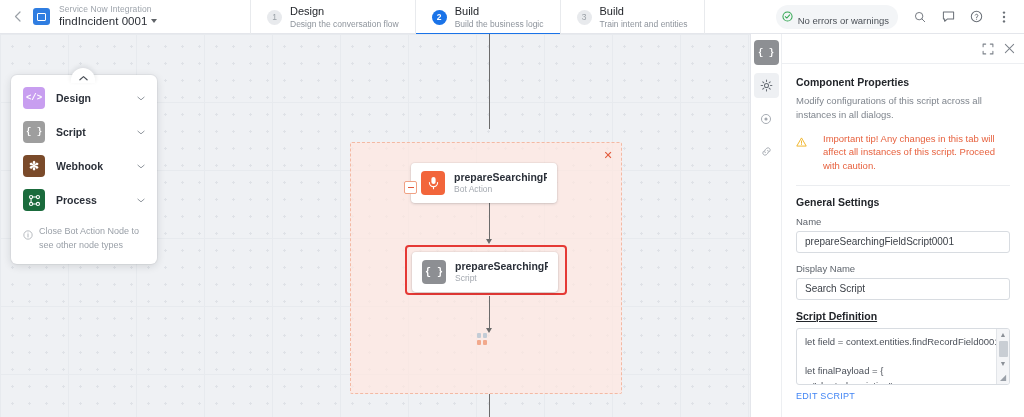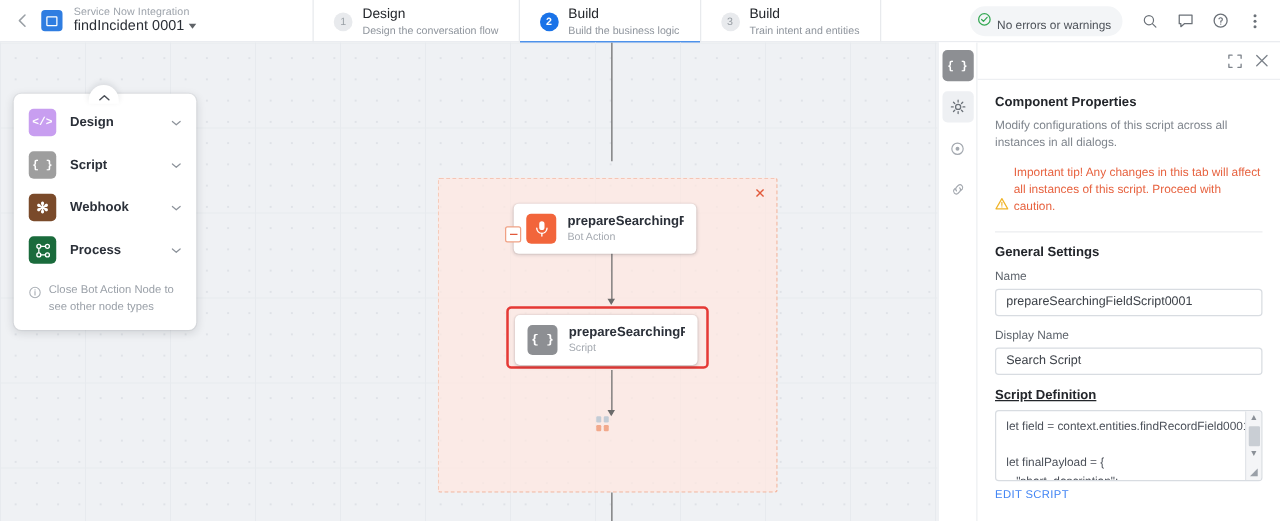--- a/index.html
+++ b/index.html
@@ -186,21 +186,21 @@
     border-bottom: 1px solid #edeff2; flex: none;
   }
   .rtitle { font-size: 11px; font-weight: bold; color: #23262b; letter-spacing: .1px; }
   .rhead-actions { margin-left: auto; display: flex; align-items: center; gap: 9px; }
   .rh-icon { width: 13px; height: 13px; color: #7d838b; cursor: pointer; display:flex; align-items:center; justify-content:center;}
 
   .rcontent { padding: 12px 14px 0 14px; overflow: hidden; }
   .sec-title { font-size: 10.5px; font-weight: bold; color: #23262b; margin-bottom: 6px; }
   .sec-desc { font-size: 9.5px; color: #7f858d; line-height: 1.5; }
   .tip {
-    display: flex; gap: 4px; margin-top: 9px; align-items: flex-end;
+    display: flex; gap: 16px; margin-top: 9px; align-items: flex-start;
   }
   .tip-txt { font-size: 9.5px; color: #e7623f; line-height: 1.45; }
   .divider { height: 1px; background: #ebedf0; margin: 12px 0 10px 0; }
 
   .field-label { font-size: 9.5px; color: #5e646c; margin-bottom: 4px; }
   .field-input {
     width: 100%; height: 22px; border: 1px solid #d8dce1; border-radius: 3px;
     background: #fff; font-family: "Liberation Sans", sans-serif; font-size: 10px;
     color: #3c4148; padding: 0 8px; outline: none;
   }

